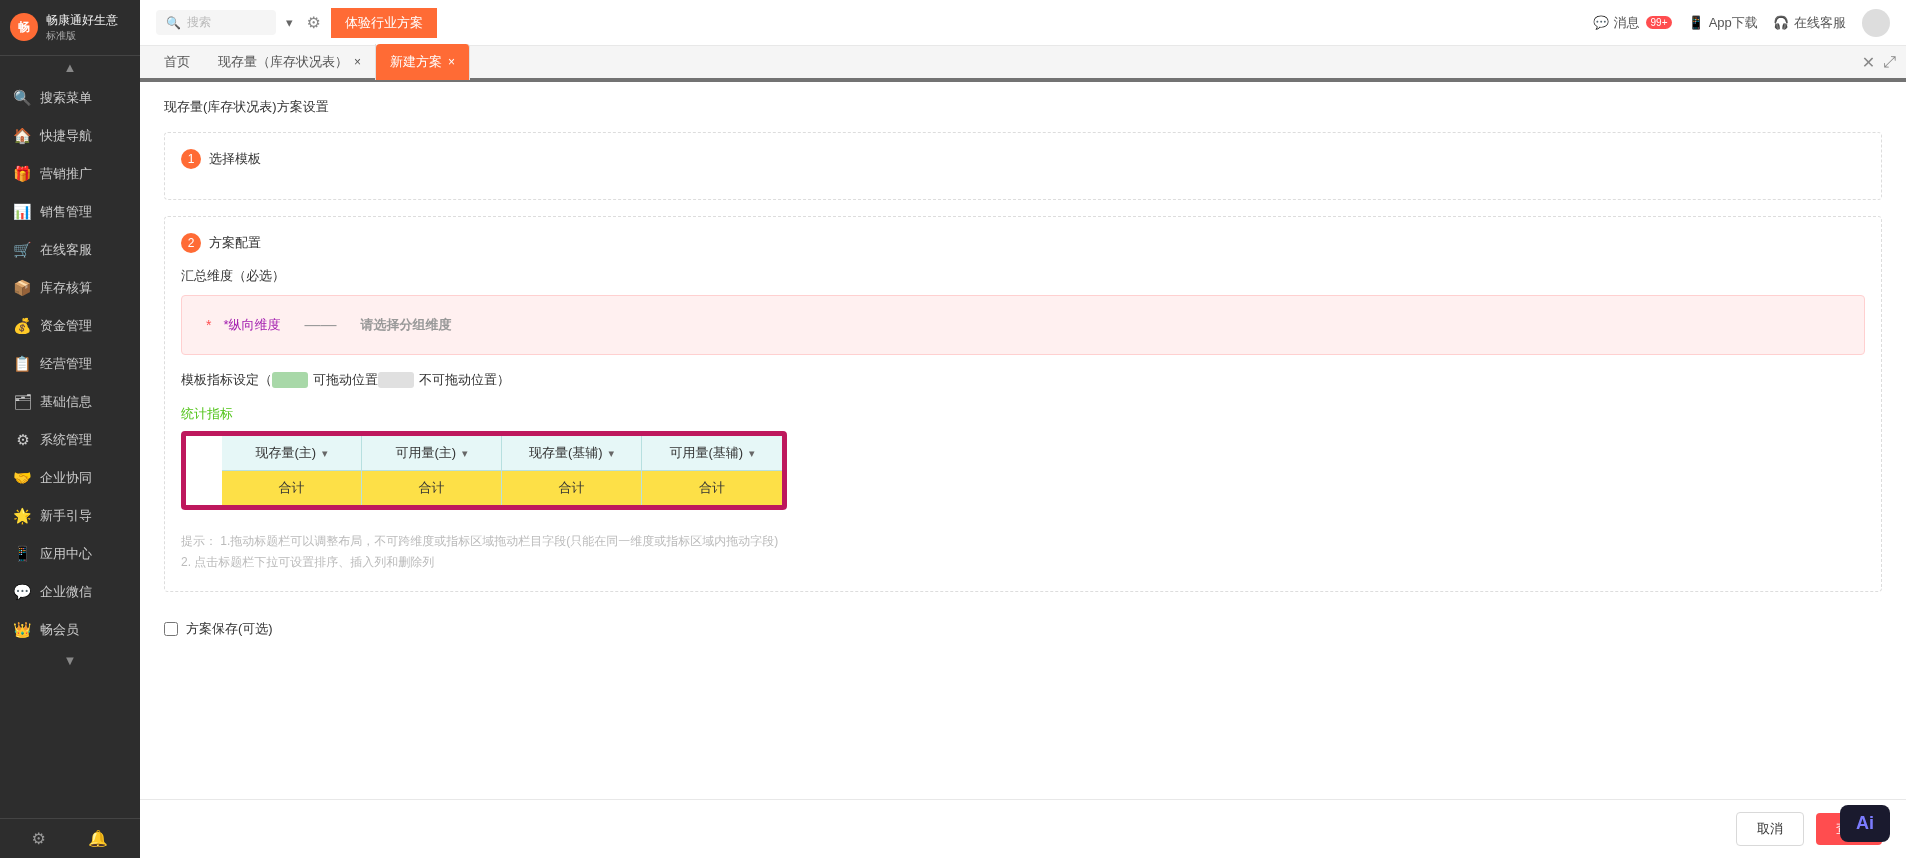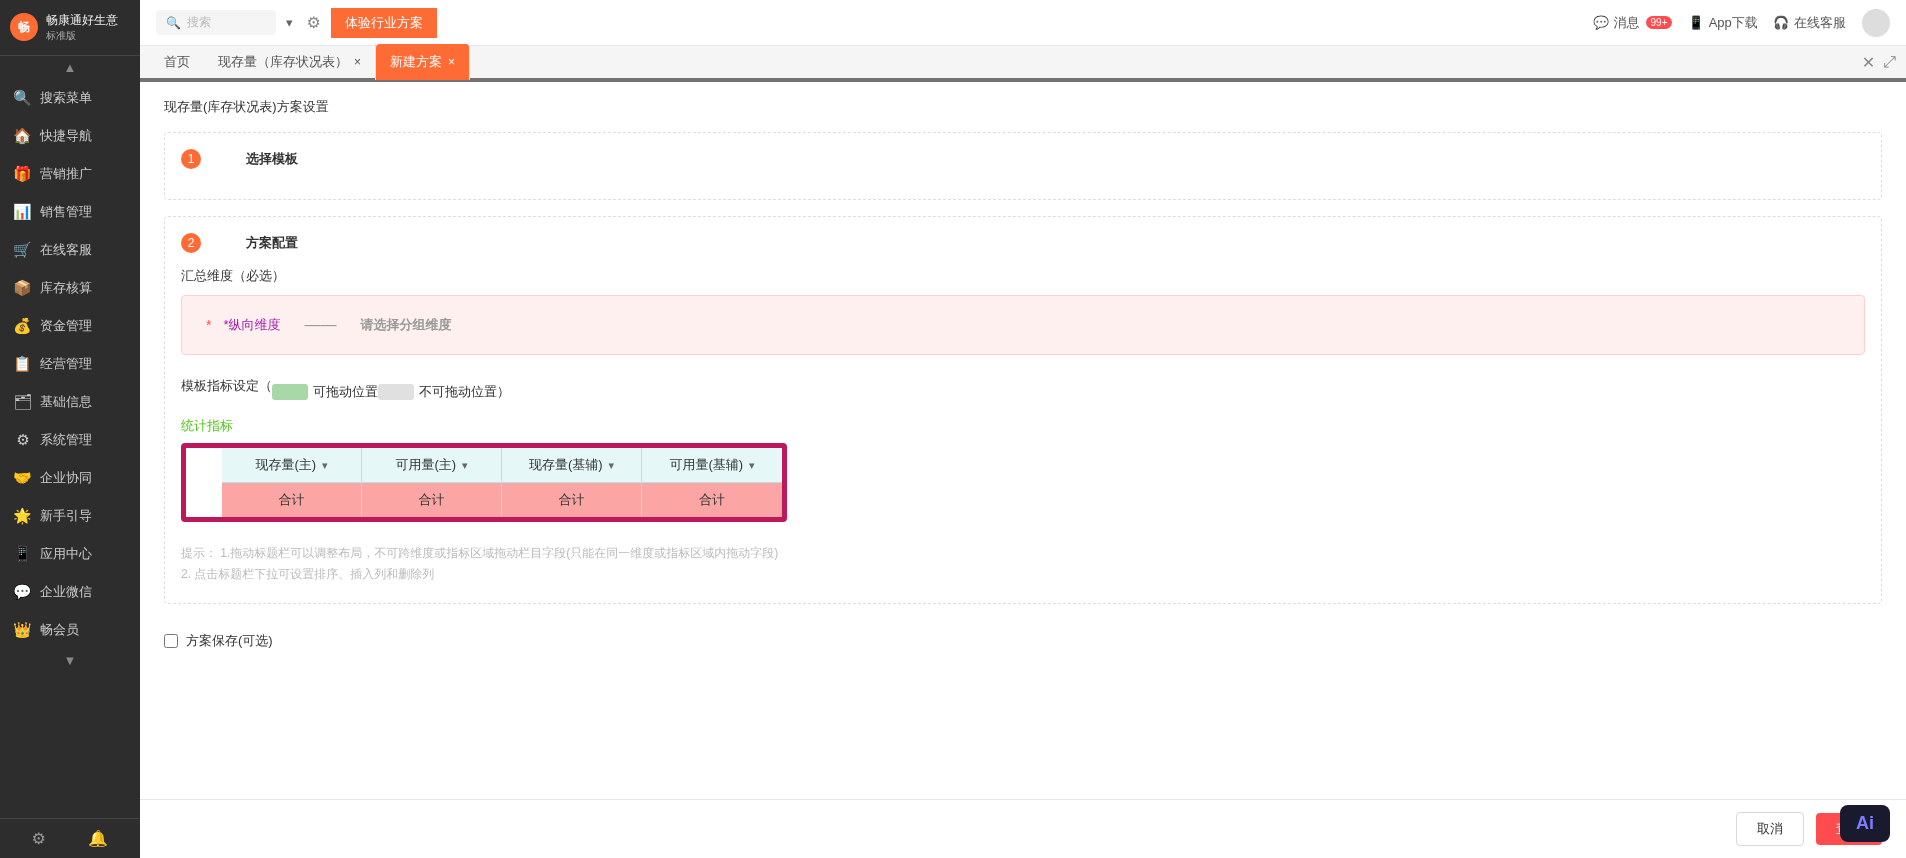--- a/index.html
+++ b/index.html
@@ -159,21 +159,21 @@
       display: flex; align-items: center; gap: 8px;
       margin-bottom: 14px;
     }
     .section-num {
       width: 20px; height: 20px;
       background: #ff6b35; color: white;
       border-radius: 50%; font-size: 12px;
       display: flex; align-items: center; justify-content: center;
       flex-shrink: 0;
     }
-    .section-title { font-size: 13px; color: #333; font-weight: bold; margin-left: 37px; }
+    .section-title { font-size: 13px; color: #333; font-weight: normal; }
 
     
     .radio-group { display: flex; align-items: center; gap: 20px; }
     .radio-item { display: flex; align-items: center; gap: 5px; cursor: pointer; font-size: 13px; color: #333; }
     .radio-dot {
       width: 14px; height: 14px; border-radius: 50%;
       border: 2px solid #ddd; display: flex; align-items: center; justify-content: center;
     }
     .radio-dot.checked { border-color: #ff6b35; }
     .radio-dot.checked::after {
@@ -193,21 +193,21 @@
     .dim-label { font-size: 13px; color: #a21caf; }
     .dim-separator { color: #999; font-size: 16px; margin: 0 8px; }
     .dim-placeholder { color: #999; font-size: 13px; font-weight: bold; }
 
     
     .indicator-row {
       display: flex; align-items: center; gap: 0;
       margin-bottom: 16px; font-size: 13px; color: #333;
     }
     .indicator-box {
-      display: flex; align-items: center; gap: 5px; margin-top: 12px;
+      display: flex; align-items: center; gap: 5px;
     }
     .movable-indicator {
       width: 36px; height: 16px;
       background: #a8d8a8; border-radius: 3px;
     }
     .non-movable-indicator {
       width: 36px; height: 16px;
       background: #e0e0e0; border-radius: 3px;
       display: flex; align-items: center; justify-content: center;
       color: #888; font-size: 10px;
@@ -237,21 +237,21 @@
     .stats-col-header {
       display: flex; align-items: center; justify-content: center; gap: 6px;
       padding: 8px 12px;
       font-size: 13px; color: #333;
       border-bottom: 1px solid #b7e0e0;
       background: #e6f7f7;
     }
     .stats-col-body {
       padding: 8px 12px;
       text-align: center; font-size: 13px; color: #333;
-      background: #fca5a5;
+      background: #fde047;
     }
     .chevron-down { color: #666; font-size: 11px; }
 
     
     .tips-section {
       margin-top: 20px;
       font-size: 12px; color: #bbb;
     }
     .tips-section p { margin-bottom: 4px; }
 

